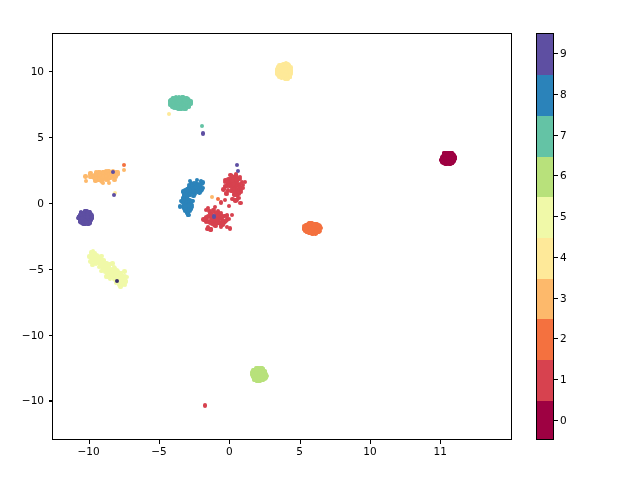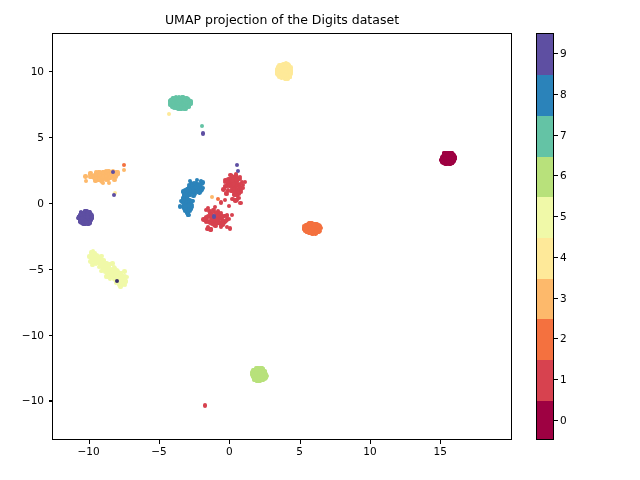--- a/index.html
+++ b/index.html
@@ -52,21 +52,20 @@
   }
   .cb-seg{position:absolute;left:0;width:100%;}
   .cb-tick{position:absolute;left:554px;width:3.5px;height:1.0px;background:#000;}
   .cb-lab{position:absolute;left:560px;font-size:10.5px;color:#000;transform:translateY(-50%);white-space:nowrap;}
 </style>
 </head>
 <body>
 
 <div id="figure">
 
-  <div class="fig-title">UMAP projection of the Digits dataset</div>
 
   <div class="axes">
     <div class="points-layer" id="points">
         <div class="pt" style="left: 390.237px; top: 123.832px; width: 4.3px; height: 4.3px; background: rgb(158, 1, 66);"></div>
         <div class="pt" style="left: 394.319px; top: 122.407px; width: 4.3px; height: 4.3px; background: rgb(158, 1, 66);"></div>
         <div class="pt" style="left: 388.595px; top: 119.877px; width: 4.3px; height: 4.3px; background: rgb(158, 1, 66);"></div>
         <div class="pt" style="left: 391.061px; top: 126.615px; width: 4.3px; height: 4.3px; background: rgb(158, 1, 66);"></div>
         <div class="pt" style="left: 390.836px; top: 121.669px; width: 4.3px; height: 4.3px; background: rgb(158, 1, 66);"></div>
         <div class="pt" style="left: 392.26px; top: 126.394px; width: 4.3px; height: 4.3px; background: rgb(158, 1, 66);"></div>
         <div class="pt" style="left: 394.142px; top: 116.979px; width: 4.3px; height: 4.3px; background: rgb(158, 1, 66);"></div>
@@ -1886,21 +1885,21 @@
       <div class="tlab-x" style="left: 88.5749px;">−10</div>
       <div class="tick-x" style="left: 158.911px;"></div>
       <div class="tlab-x" style="left: 158.911px;">−5</div>
       <div class="tick-x" style="left: 229.248px;"></div>
       <div class="tlab-x" style="left: 229.248px;">0</div>
       <div class="tick-x" style="left: 299.584px;"></div>
       <div class="tlab-x" style="left: 299.584px;">5</div>
       <div class="tick-x" style="left: 369.92px;"></div>
       <div class="tlab-x" style="left: 369.92px;">10</div>
       <div class="tick-x" style="left: 440.257px;"></div>
-      <div class="tlab-x" style="left: 440.257px;">15</div>
+      <div class="tlab-x" style="left: 440.257px;">11</div>
     </div>
   <div id="yticks">
       <div class="tick-y" style="top: 71.1974px;"></div>
       <div class="tlab-y" style="top: 71.1974px;">10</div>
       <div class="tick-y" style="top: 137.055px;"></div>
       <div class="tlab-y" style="top: 137.055px;">5</div>
       <div class="tick-y" style="top: 202.913px;"></div>
       <div class="tlab-y" style="top: 202.913px;">0</div>
       <div class="tick-y" style="top: 268.77px;"></div>
       <div class="tlab-y" style="top: 268.77px;">−5</div>

